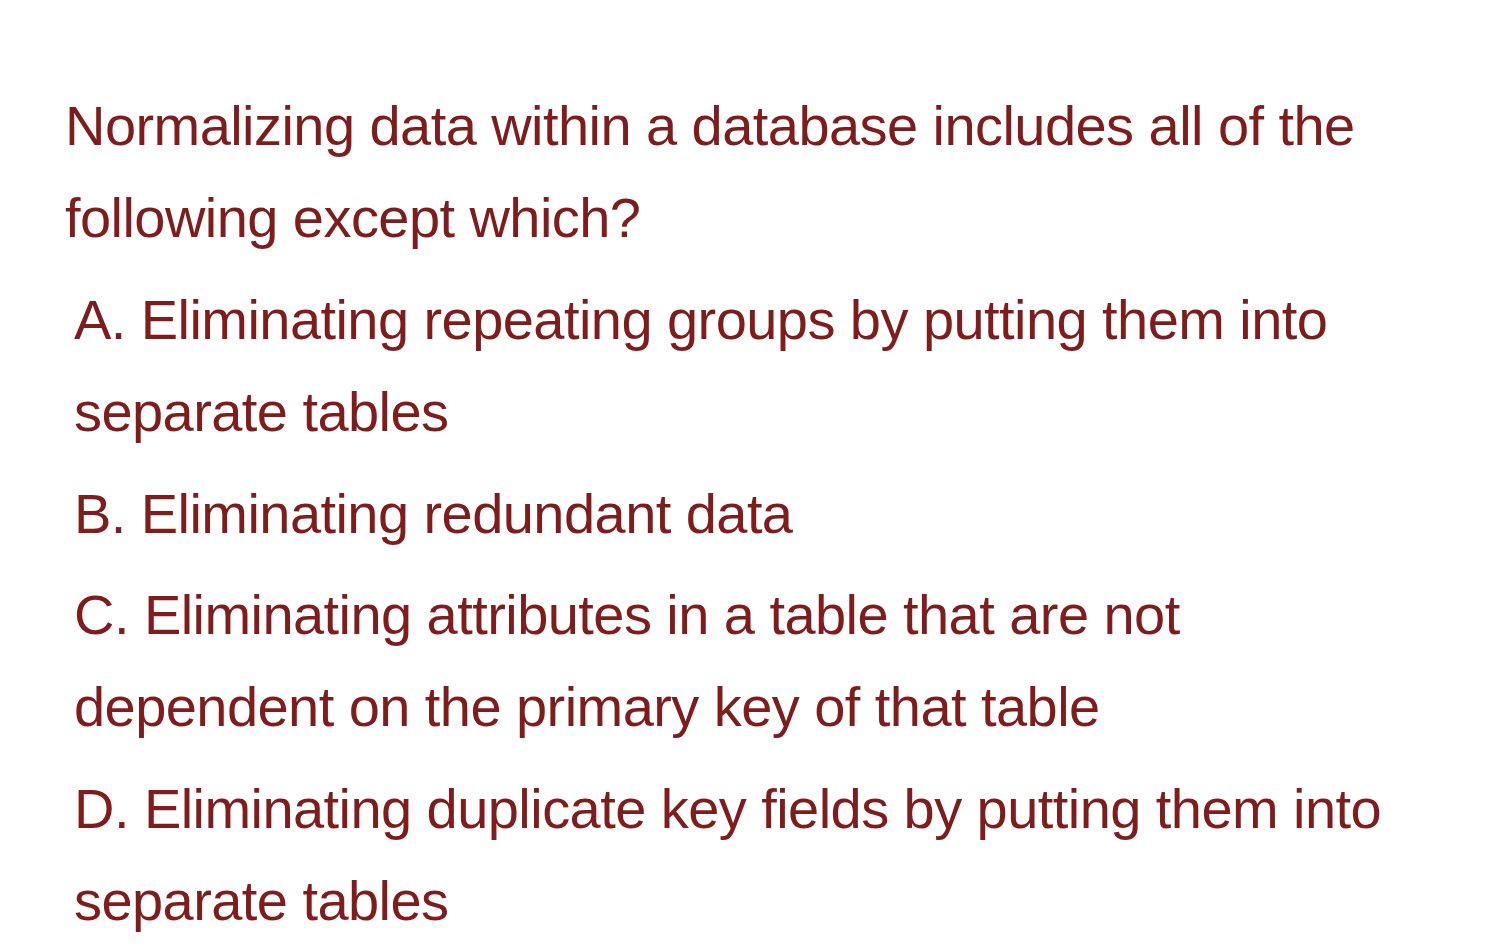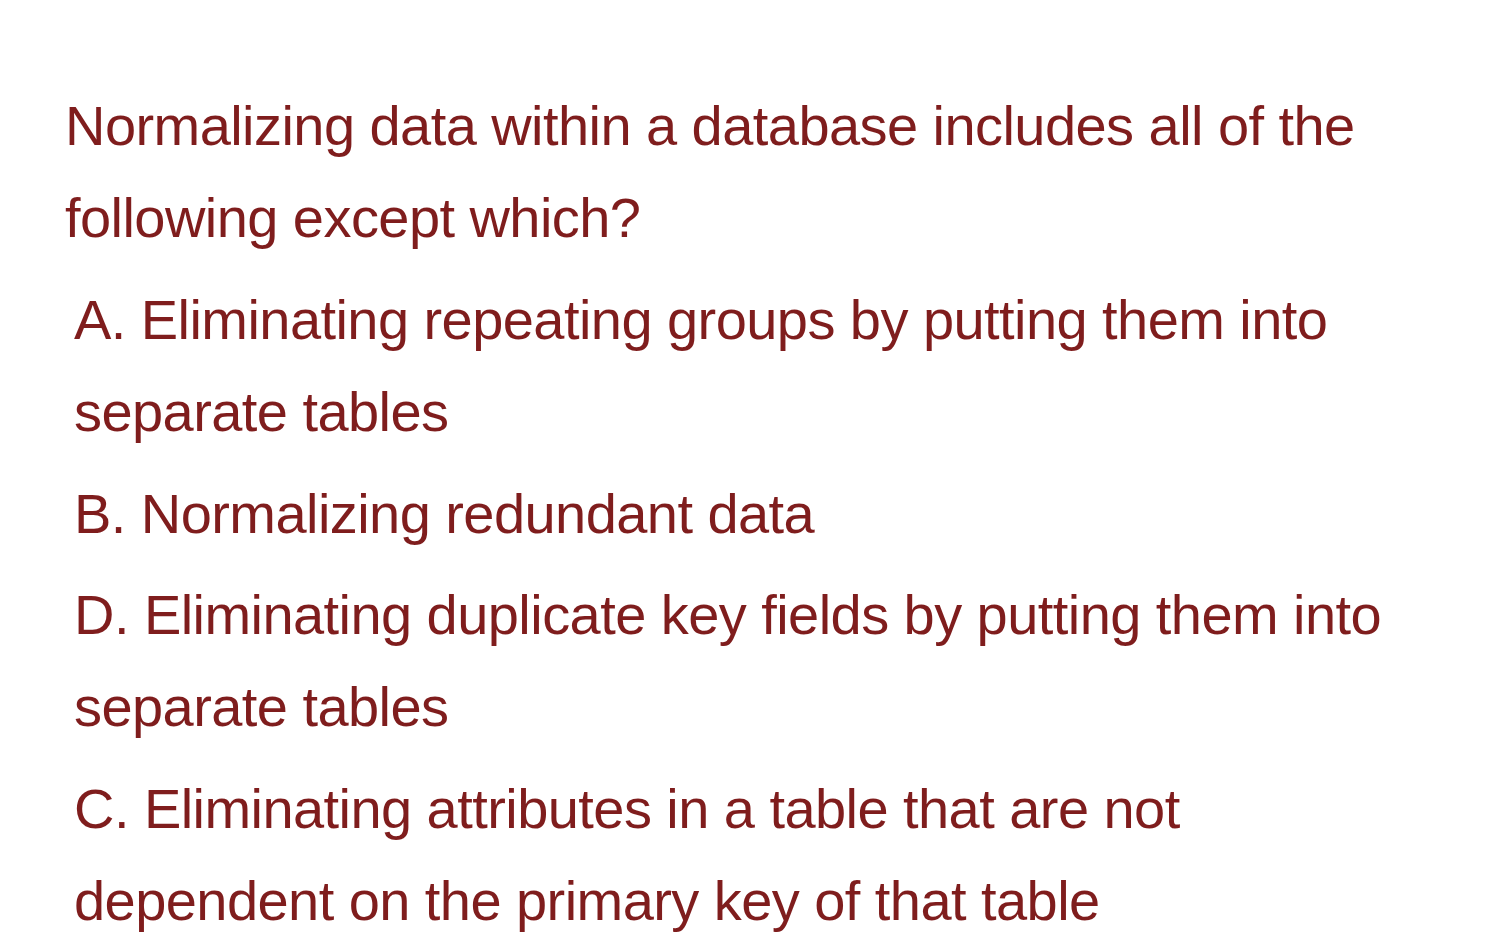--- a/index.html
+++ b/index.html
@@ -26,16 +26,16 @@
     .option {
       margin: 9px;
     }
   </style>
 </head>
 <body>
 
 <div class="content">
   <div class="question">Normalizing data within a database includes all of the following except which?</div>
   <div class="option">A. Eliminating repeating groups by putting them into separate tables</div>
-  <div class="option">B. Normalizing redundant data</div>
+  <div class="option">B. Eliminating redundant data</div>
+  <div class="option">C. Eliminating attributes in a table that are not dependent on the primary key of that table</div>
   <div class="option">D. Eliminating duplicate key fields by putting them into separate tables</div>
-  <div class="option">C. Eliminating attributes in a table that are not dependent on the primary key of that table</div>
 </div>
 
 </body></html>

